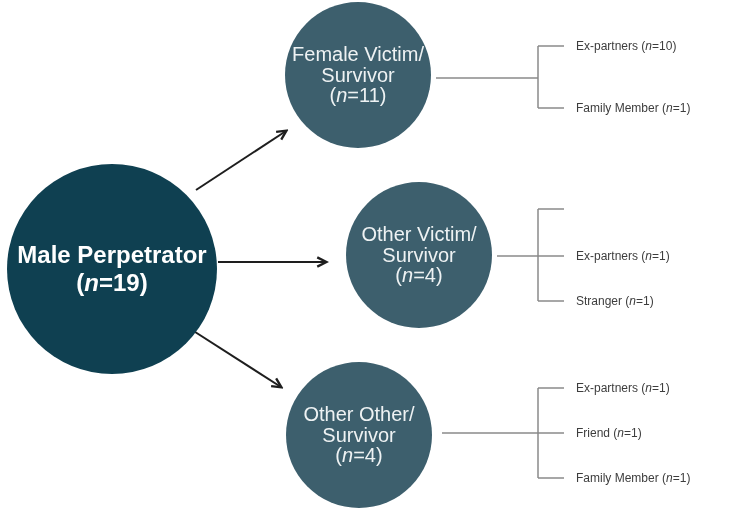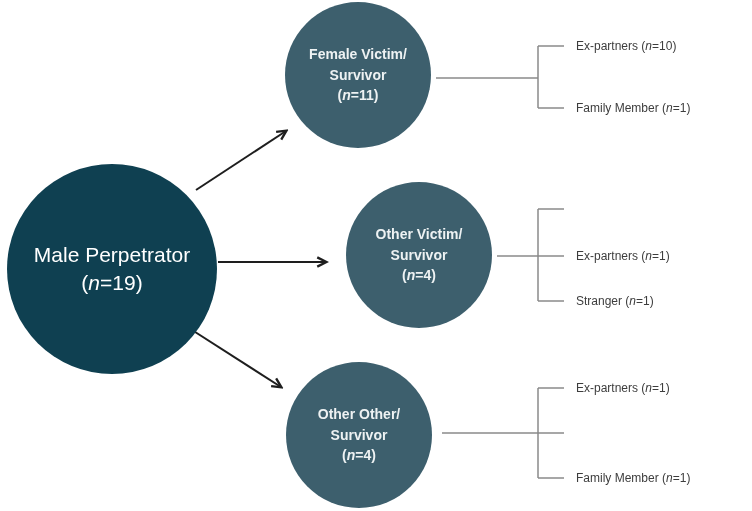--- a/index.html
+++ b/index.html
@@ -37,32 +37,32 @@
     flex-direction: column;
     align-items: center;
     justify-content: center;
     text-align: center;
   }
   .circle-root {
     left: 7px; top: 164px;
     width: 210px; height: 210px;
     background: var(--root-circle, #0f4051);
     color: var(--root-text, #ffffff);
-    font-weight: 400;
-    font-size: 21px;
+    font-weight: 700;
+    font-size: 24px;
     line-height: 28px;
     text-align: center;
   }
   .circle-sub {
     width: 146px; height: 146px;
     background: var(--sub-circle, #3d5f6d);
     color: var(--sub-text, #eef2f3);
-    font-size: 14px;
+    font-size: 20px;
     line-height: 20.5px;
-    font-weight: 700;
+    font-weight: 400;
   }
   .circle-sub-female { left: 285px; top: 2px; }
   .circle-sub-male   { left: 346px; top: 182px; }
   .circle-sub-other  { left: 286px; top: 362px; }
   .leaf {
     position: absolute;
     left: 576px;
     transform: translateY(-50%);
     font-size: 12px;
     color: var(--leaf-text, #3d3d3d);
@@ -118,15 +118,16 @@
     <div>(<i>n</i>=4)</div>
   </div>
 
   <div class="leaf" style="top:46px">Ex-partners (<i>n</i>=10)</div>
   <div class="leaf" style="top:108px">Family Member (<i>n</i>=1)</div>
 
   <div class="leaf" style="top:256px">Ex-partners (<i>n</i>=1)</div>
   <div class="leaf" style="top:301px">Stranger (<i>n</i>=1)</div>
 
   <div class="leaf" style="top:388px">Ex-partners (<i>n</i>=1)</div>
+  <div class="leaf" style="top:433px">Friend (<i>n</i>=1)</div>
   <div class="leaf" style="top:478px">Family Member (<i>n</i>=1)</div>
 
 </div>
 
 </body></html>

